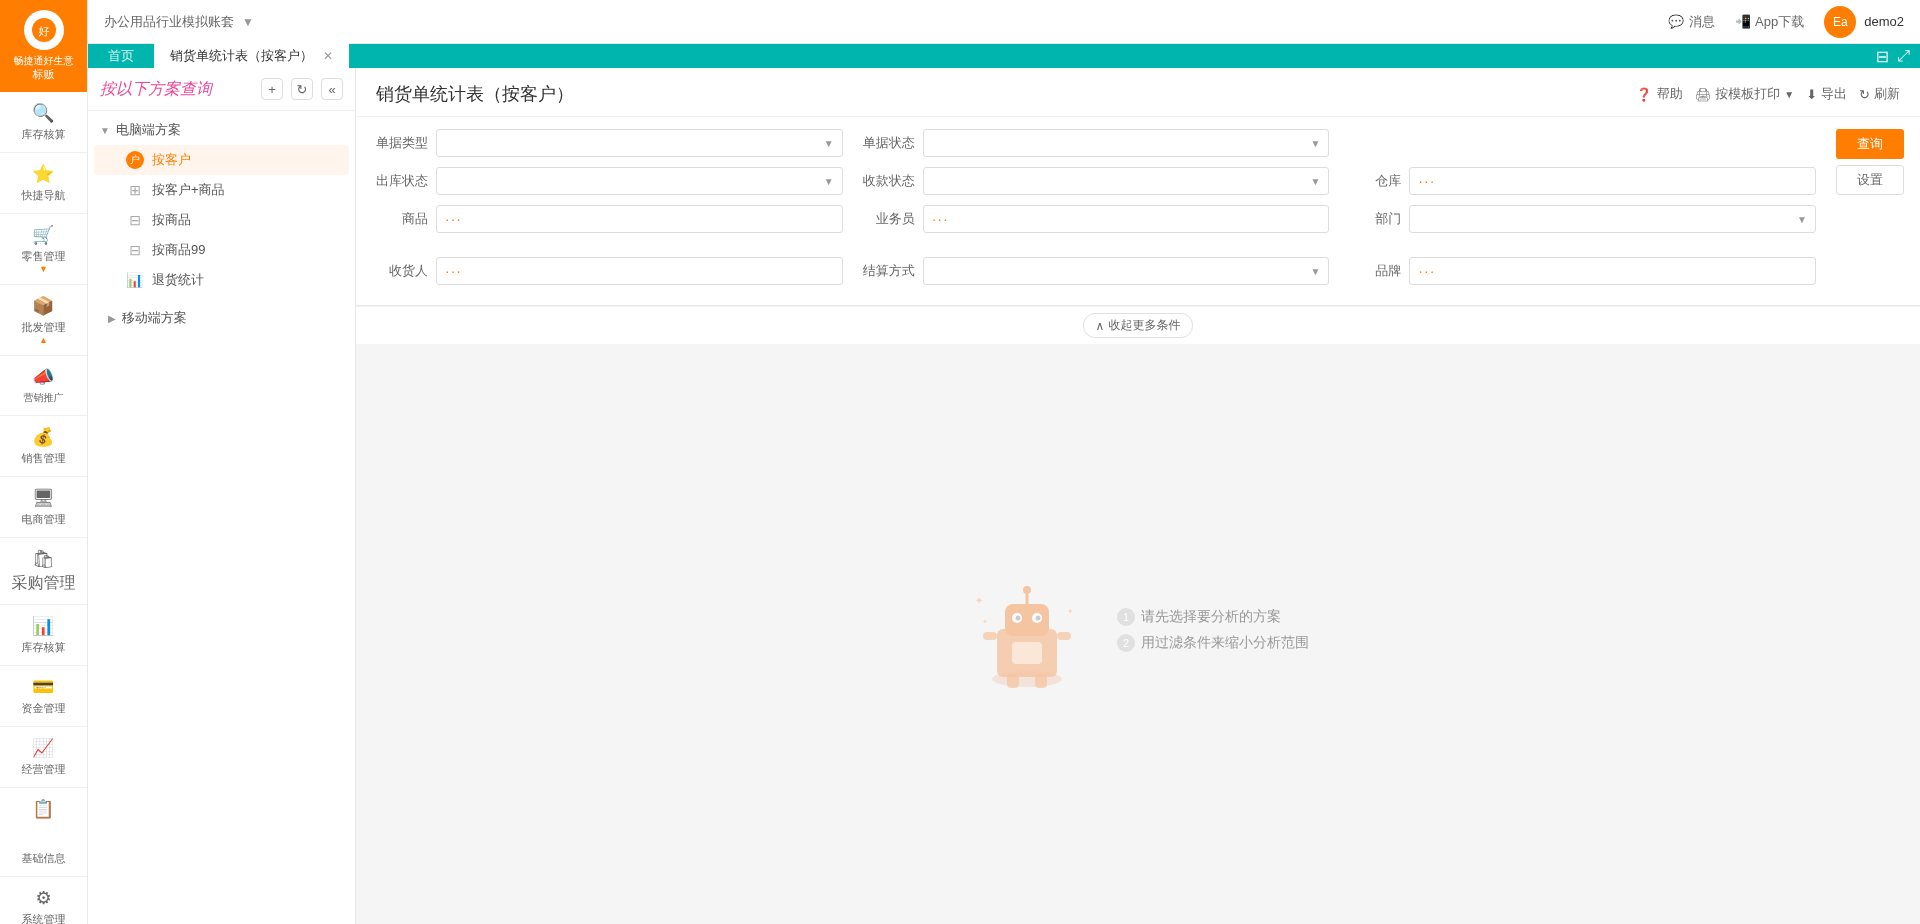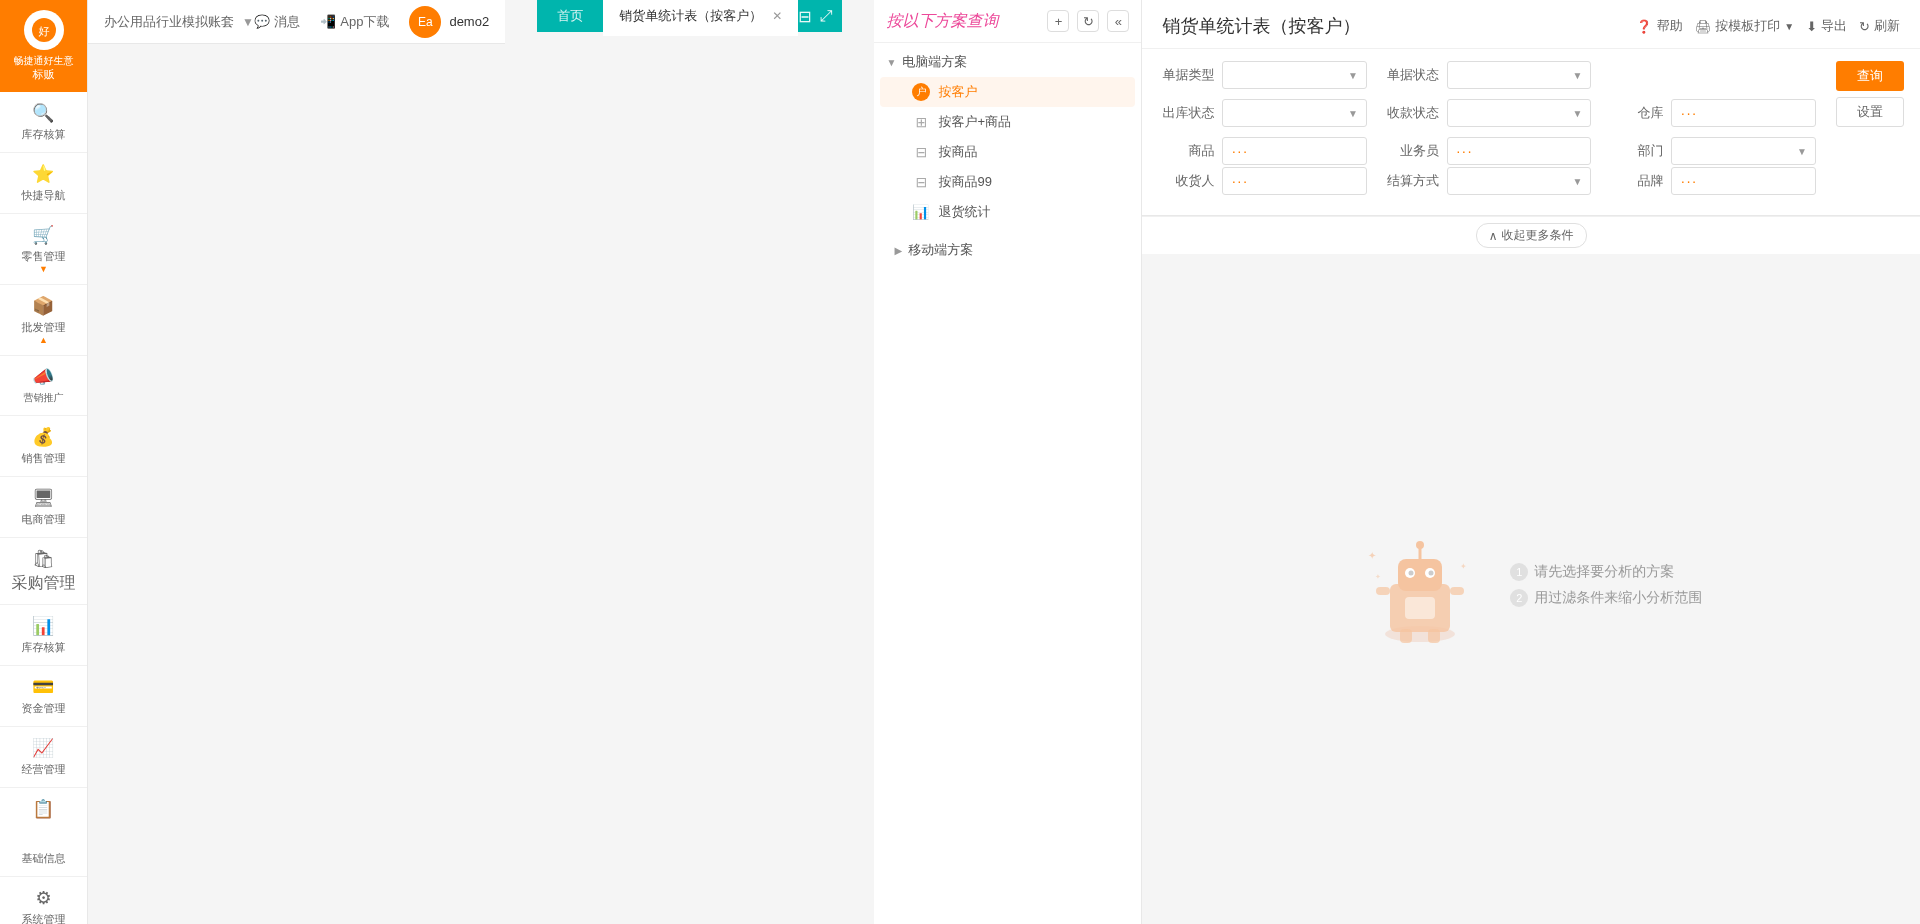--- a/index.html
+++ b/index.html
@@ -51,24 +51,23 @@
       font-size: 12px;
       border-bottom: 1px solid #f0f0f0;
       transition: background 0.2s;
     }
     .sidebar-item .icon { font-size: 18px; margin-bottom: 3px; }
 
     
     .main-area {
       flex: 1;
       display: flex;
-      flex-direction: row;
+      flex-direction: column;
       height: 100%;
       overflow: hidden;
-      gap: 32px;
     }
 
     
     .topbar {
       background: #fff;
       height: 44px;
       display: flex;
       align-items: center;
       padding: 0 16px;
       border-bottom: 1px solid #e8e8e8;
@@ -102,21 +101,21 @@
       display: flex;
       align-items: center;
       justify-content: center;
       color: #fff;
       font-size: 12px;
     }
 
     
     .tabbar {
       background: #00b5ad;
-      height: 32px;
+      height: 24px;
       display: flex;
       align-items: center;
       padding: 0 0 0 0;
     }
     .tab {
       display: flex;
       align-items: center;
       padding: 0 16px;
       height: 40px;
       cursor: pointer;
@@ -641,21 +640,21 @@
                 </div>
               </div>
               <div class="filter-cell">
                 <span class="lbl">仓库</span>
                 <div class="select-control">
                   <span class="select-dots">···</span>
                 </div>
               </div>
             </div>
 
-            <div class="filter-grid" style="margin-bottom:2px;">
+            <div class="filter-grid" style="margin-bottom:24px;">
               <div class="filter-cell">
                 <span class="lbl">商品</span>
                 <div class="select-control">
                   <span class="select-dots">···</span>
                 </div>
               </div>
               <div class="filter-cell">
                 <span class="lbl">业务员</span>
                 <div class="select-control">
                   <span class="select-dots">···</span>

